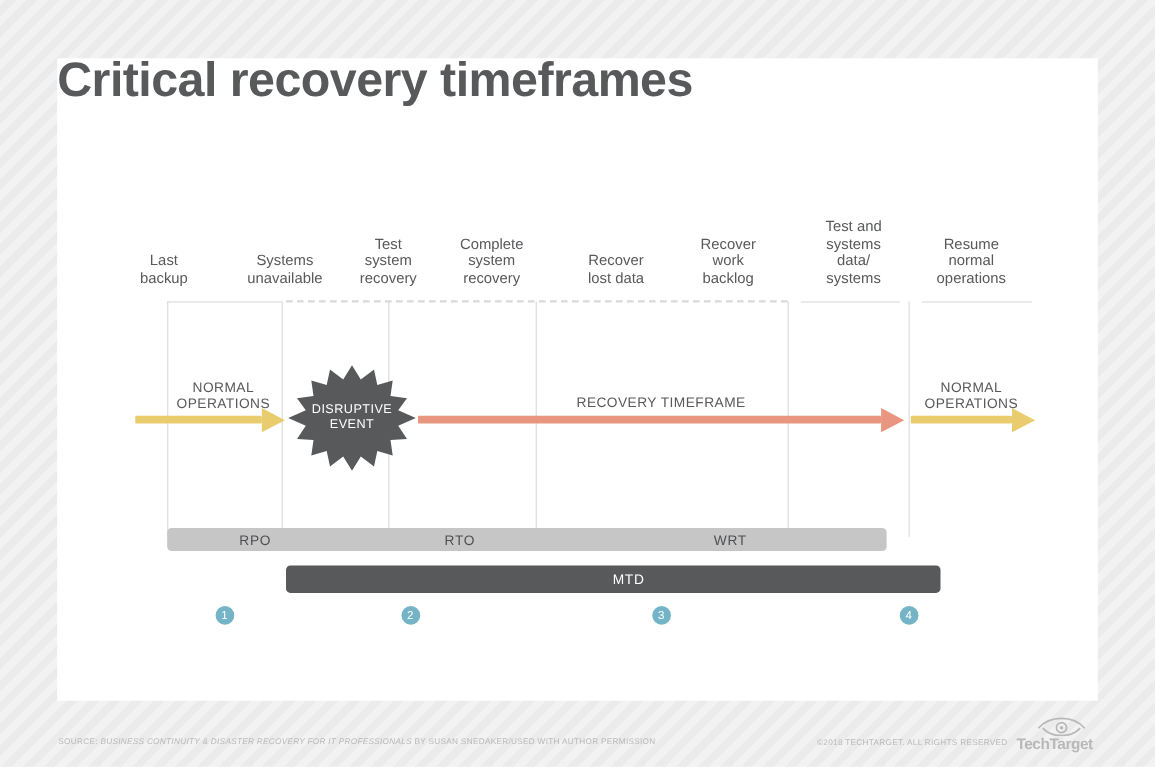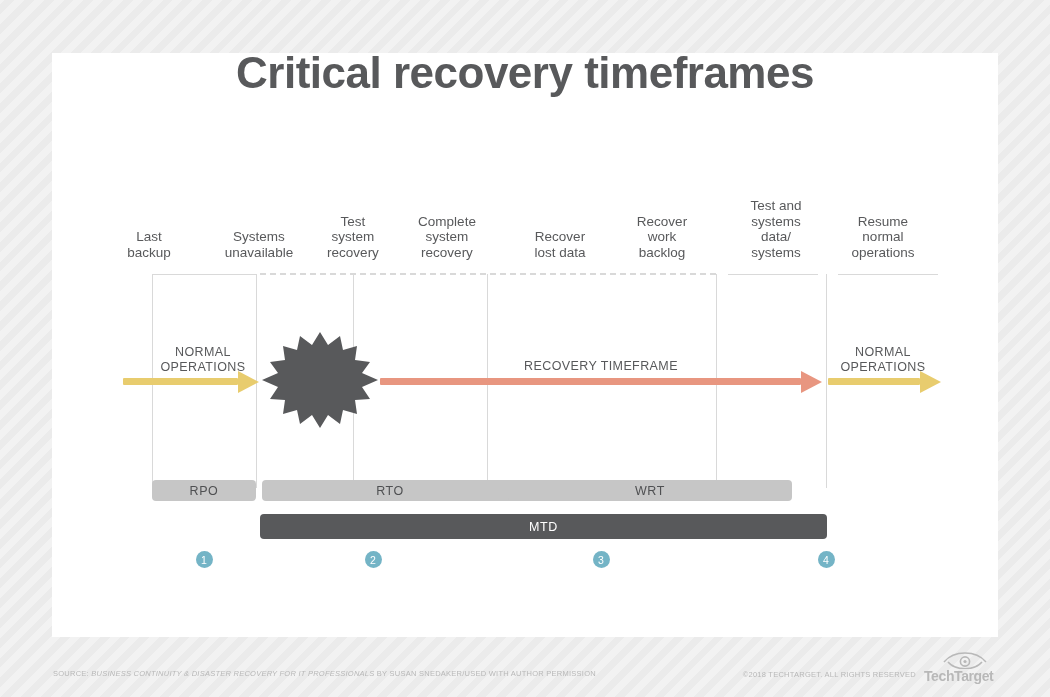--- a/index.html
+++ b/index.html
@@ -29,21 +29,21 @@
     height: 584px;
     background: #ffffff;
   }
 
   
   #page-title {
     position: absolute;
     left: 0;
     top: 48px;
     width: 946px;
-    text-align: center;
+    text-align: left;
     font-size: 44px;
     font-weight: bold;
     color: #58595b;
     letter-spacing: -0.5px;
   }
 
   
   .milestone {
     position: absolute;
     font-size: 13.5px;
@@ -134,20 +134,21 @@
     position: absolute;
     height: 21px;
     border-radius: 4px;
     background: #c6c6c6;
     color: #4f5052;
     font-size: 12.5px;
     letter-spacing: 0.6px;
     display: flex;
     align-items: center;
     justify-content: center;
+    padding-left: 28px;
   }
   .metric-bar.dark {
     background: #58595b;
     color: #ffffff;
     height: 25px;
   }
 
   
   .marker {
     position: absolute;
@@ -293,30 +294,34 @@
   </div>
 
 <div id="burst-wrap">
   <svg width="120" height="96" viewBox="0 0 120 96">
     <polygon fill="#58595b" points="
       60,0 68,13 80,4 83,18 97,14 95,28 110,30 102,41 118,48
       102,55 110,67 95,68 97,82 83,78 80,92 68,83 60,96 52,83
       40,92 37,78 23,82 25,68 10,67 18,55 2,48 18,41 10,30
       25,28 23,14 37,18 40,4 52,13"></polygon>
   </svg>
+  <div id="burst-text">
+      <span>DISRUPTIVE</span>
+      <span>EVENT</span>
+    </div>
 </div>
 
 <div id="metric-bars">
     <div class="metric-bar" style="left: 152px; top: 480px; width: 104px;">
       <span>RPO</span>
     </div>
     <div class="metric-bar" style="left: 262px; top: 480px; width: 256px;">
       <span>RTO</span>
     </div>
-    <div class="metric-bar" style="left: 508px; top: 480px; width: 284px;">
+    <div class="metric-bar" style="left: 494px; top: 480px; width: 284px;">
       <span>WRT</span>
     </div>
     <div class="metric-bar dark" style="left: 260px; top: 514px; width: 567px;">
       <span>MTD</span>
     </div>
   </div>
 
 <div id="markers">
     <div class="marker" style="left: 204px; top: 551px;">
       <span>1</span>

